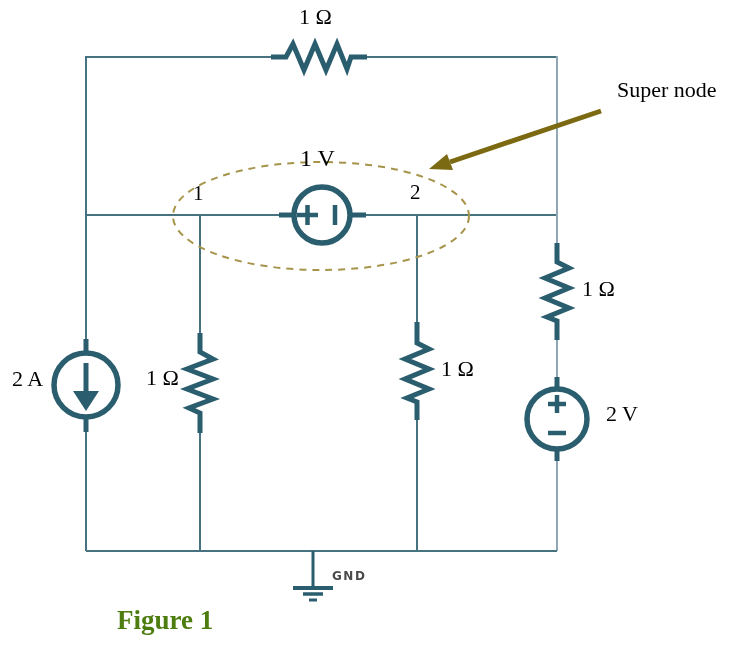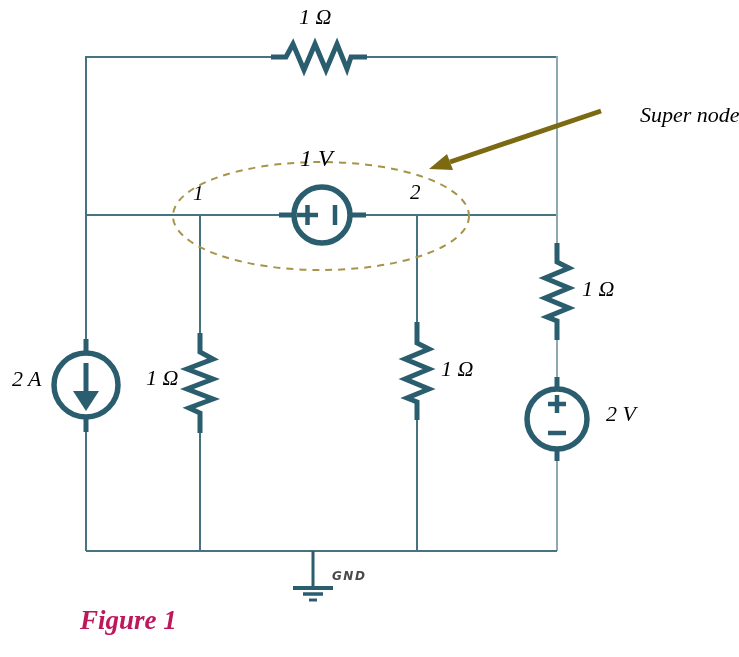--- a/index.html
+++ b/index.html
@@ -5,21 +5,21 @@
   * { margin: 0; padding: 0; box-sizing: border-box; }
   html, body { background: #ffffff; }
   body {
     width: 739px; height: 657px;
     position: relative;
     font-family: "Liberation Serif", serif;
     overflow: hidden;
   }
   #canvas {
     position: absolute; left: 0; top: 0;
-    width: 637px; height: 657px; font-style: italic;
+    width: 637px; height: 657px;
   }
   svg { position: absolute; left: 0; top: 0; }
 
   .wire       { stroke: var(--wire, #46737f); stroke-width: 2; fill: none; }
   .wire-light { stroke: var(--wire-light, #8fa9b4); stroke-width: 2; fill: none; }
   .comp       { stroke: var(--component, #2a5d6e); fill: none; stroke-linejoin: miter; }
   .comp-body  { fill: #ffffff; stroke: var(--component, #2a5d6e); stroke-width: 5.5; }
   .comp-fill  { fill: var(--component, #2a5d6e); stroke: none; }
   .dash-ellipse {
     stroke: var(--ellipse, #a5944a); stroke-width: 2;
@@ -48,22 +48,23 @@
     position: absolute;
     font-family: "Liberation Serif", serif;
     font-size: 24px;
     color: var(--watermark, #2a2a95);
     white-space: nowrap;
   }
   .lbl-caption {
     position: absolute;
     font-family: "Liberation Serif", serif;
     font-size: 27px; font-weight: bold;
-    color: #be185d;
+    color: #4d7c0f;
     white-space: nowrap;
+    margin-left: 37px;
   }
 </style>
 </head>
 <body>
 
 <div id="canvas">
 
   <svg width="739" height="657" viewBox="0 0 739 657">
 
     <g>
@@ -143,21 +144,21 @@
     <g>
       <path class="comp" stroke-width="3" d="M313,551 V586"></path>
       <path class="comp" stroke-width="4" d="M293,588 H333"></path>
       <path class="comp" stroke-width="3.5" d="M303,594 H323"></path>
       <path class="comp" stroke-width="3" d="M309,600 H317"></path>
     </g>
   </svg>
 
   <div class="lbl" style="left:299px; top:5px;">1 Ω</div>
 
-  <div class="lbl" style="left:617px; top:103px;margin-left:23px;">Super node</div>
+  <div class="lbl" style="left:617px; top:78px;">Super node</div>
 
   <div class="lbl" style="left:300px; top:145px; font-size:24px;">1 V</div>
 
   <div class="lbl" style="left:193px; top:182px; font-size:21px;">1</div>
 
   <div class="lbl" style="left:410px; top:181px; font-size:21px;">2</div>
 
   <div class="lbl" style="left:12px; top:367px;">2 A</div>
 
   <div class="lbl" style="left:146px; top:366px;">1 Ω</div>

